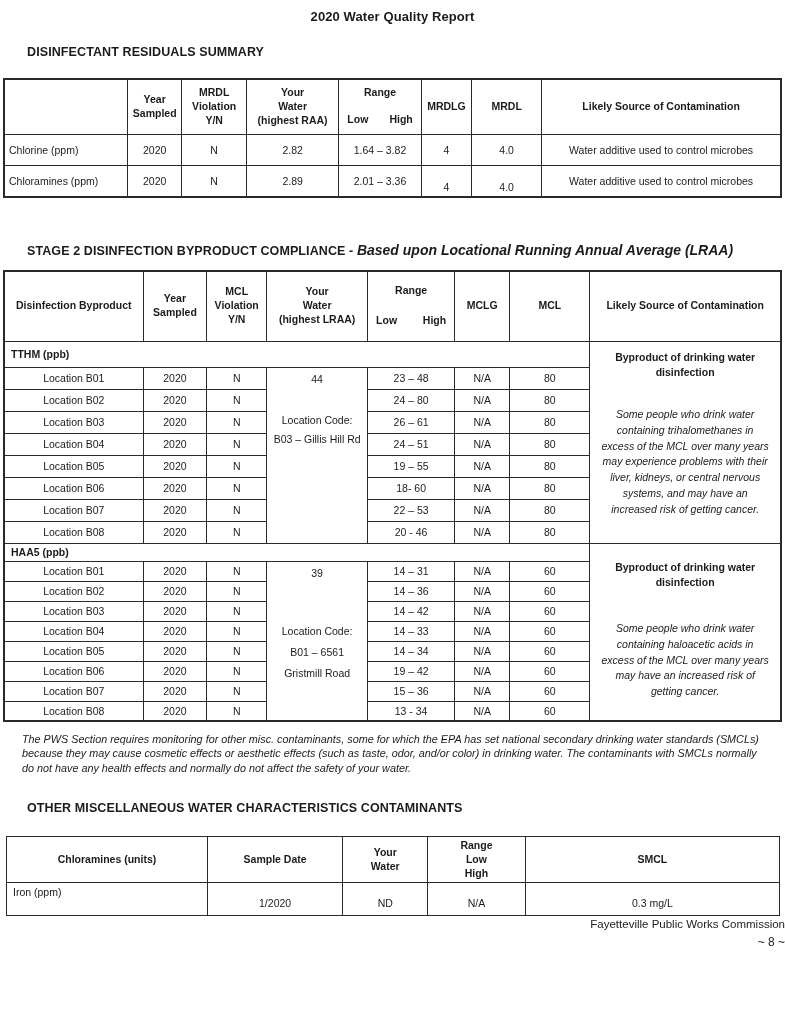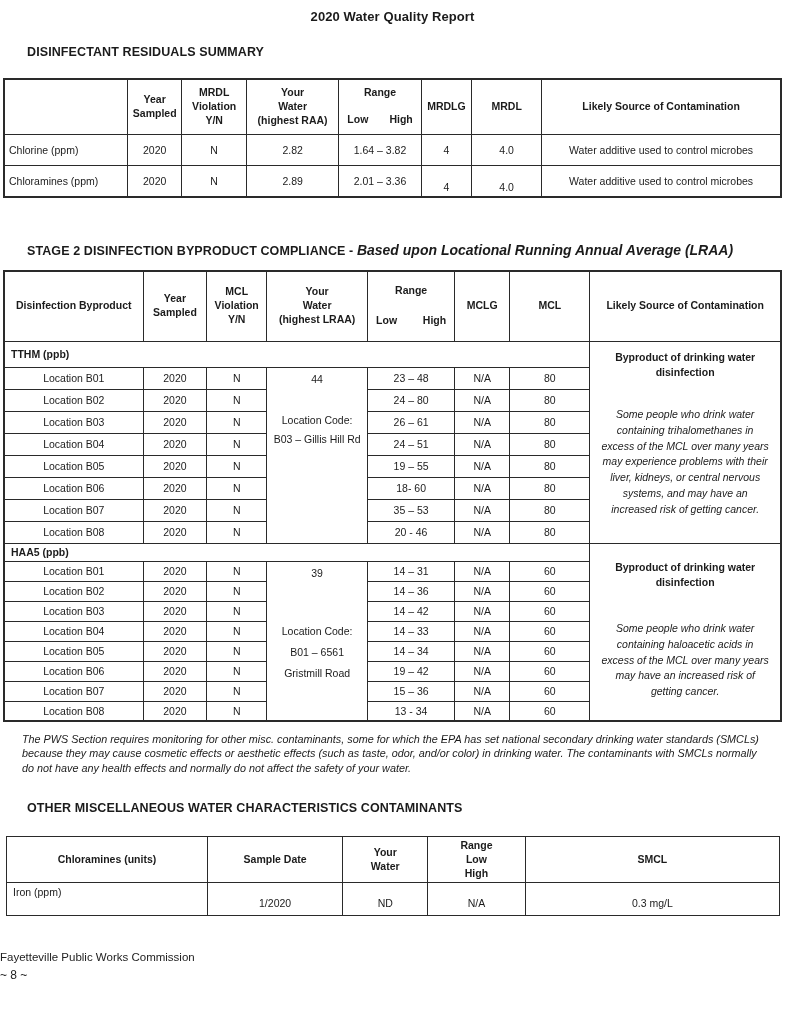--- a/index.html
+++ b/index.html
@@ -63,21 +63,21 @@
     margin:10px 20px 0 22px; font-style:italic; font-size:10.8px; line-height:1.33; color:#1b1b1b;
   }
 
   
   .t3 { width:774px; margin:21px 0 0 6px; border:1.5px solid #2a2a2a; }
   .t3 tr.hdr { height:46px; }
   .t3 tr.dr { height:33px; }
   .t3 .name { text-align:left; padding-left:6px; vertical-align:top; padding-top:3px; }
   .t3 td.low { vertical-align:bottom; padding-bottom:6px; }
 
-  .footer { margin-top:33px; text-align:left; font-size:11.5px; line-height:1.5; color:#222; }
+  .footer { text-align:right; font-size:11.5px; line-height:1.5; color:#222; }
   .footer .pageno { font-size:12px; }
 </style>
 </head>
 <body>
 
 <div class="page">
 
   <div class="doc-title">2020 Water Quality Report</div>
 
   <div class="sec-heading first">DISINFECTANT RESIDUALS SUMMARY</div>
@@ -254,21 +254,21 @@
       <td>2020</td>
       <td>N</td>
       <td>18- 60</td>
       <td>N/A</td>
       <td>80</td>
     </tr>
     <tr class="dr">
       <td>Location B07</td>
       <td>2020</td>
       <td>N</td>
-      <td>35 – 53</td>
+      <td>22 – 53</td>
       <td>N/A</td>
       <td>80</td>
     </tr>
     <tr class="dr">
       <td>Location B08</td>
       <td>2020</td>
       <td>N</td>
       <td>20 - 46</td>
       <td>N/A</td>
       <td>80</td>

